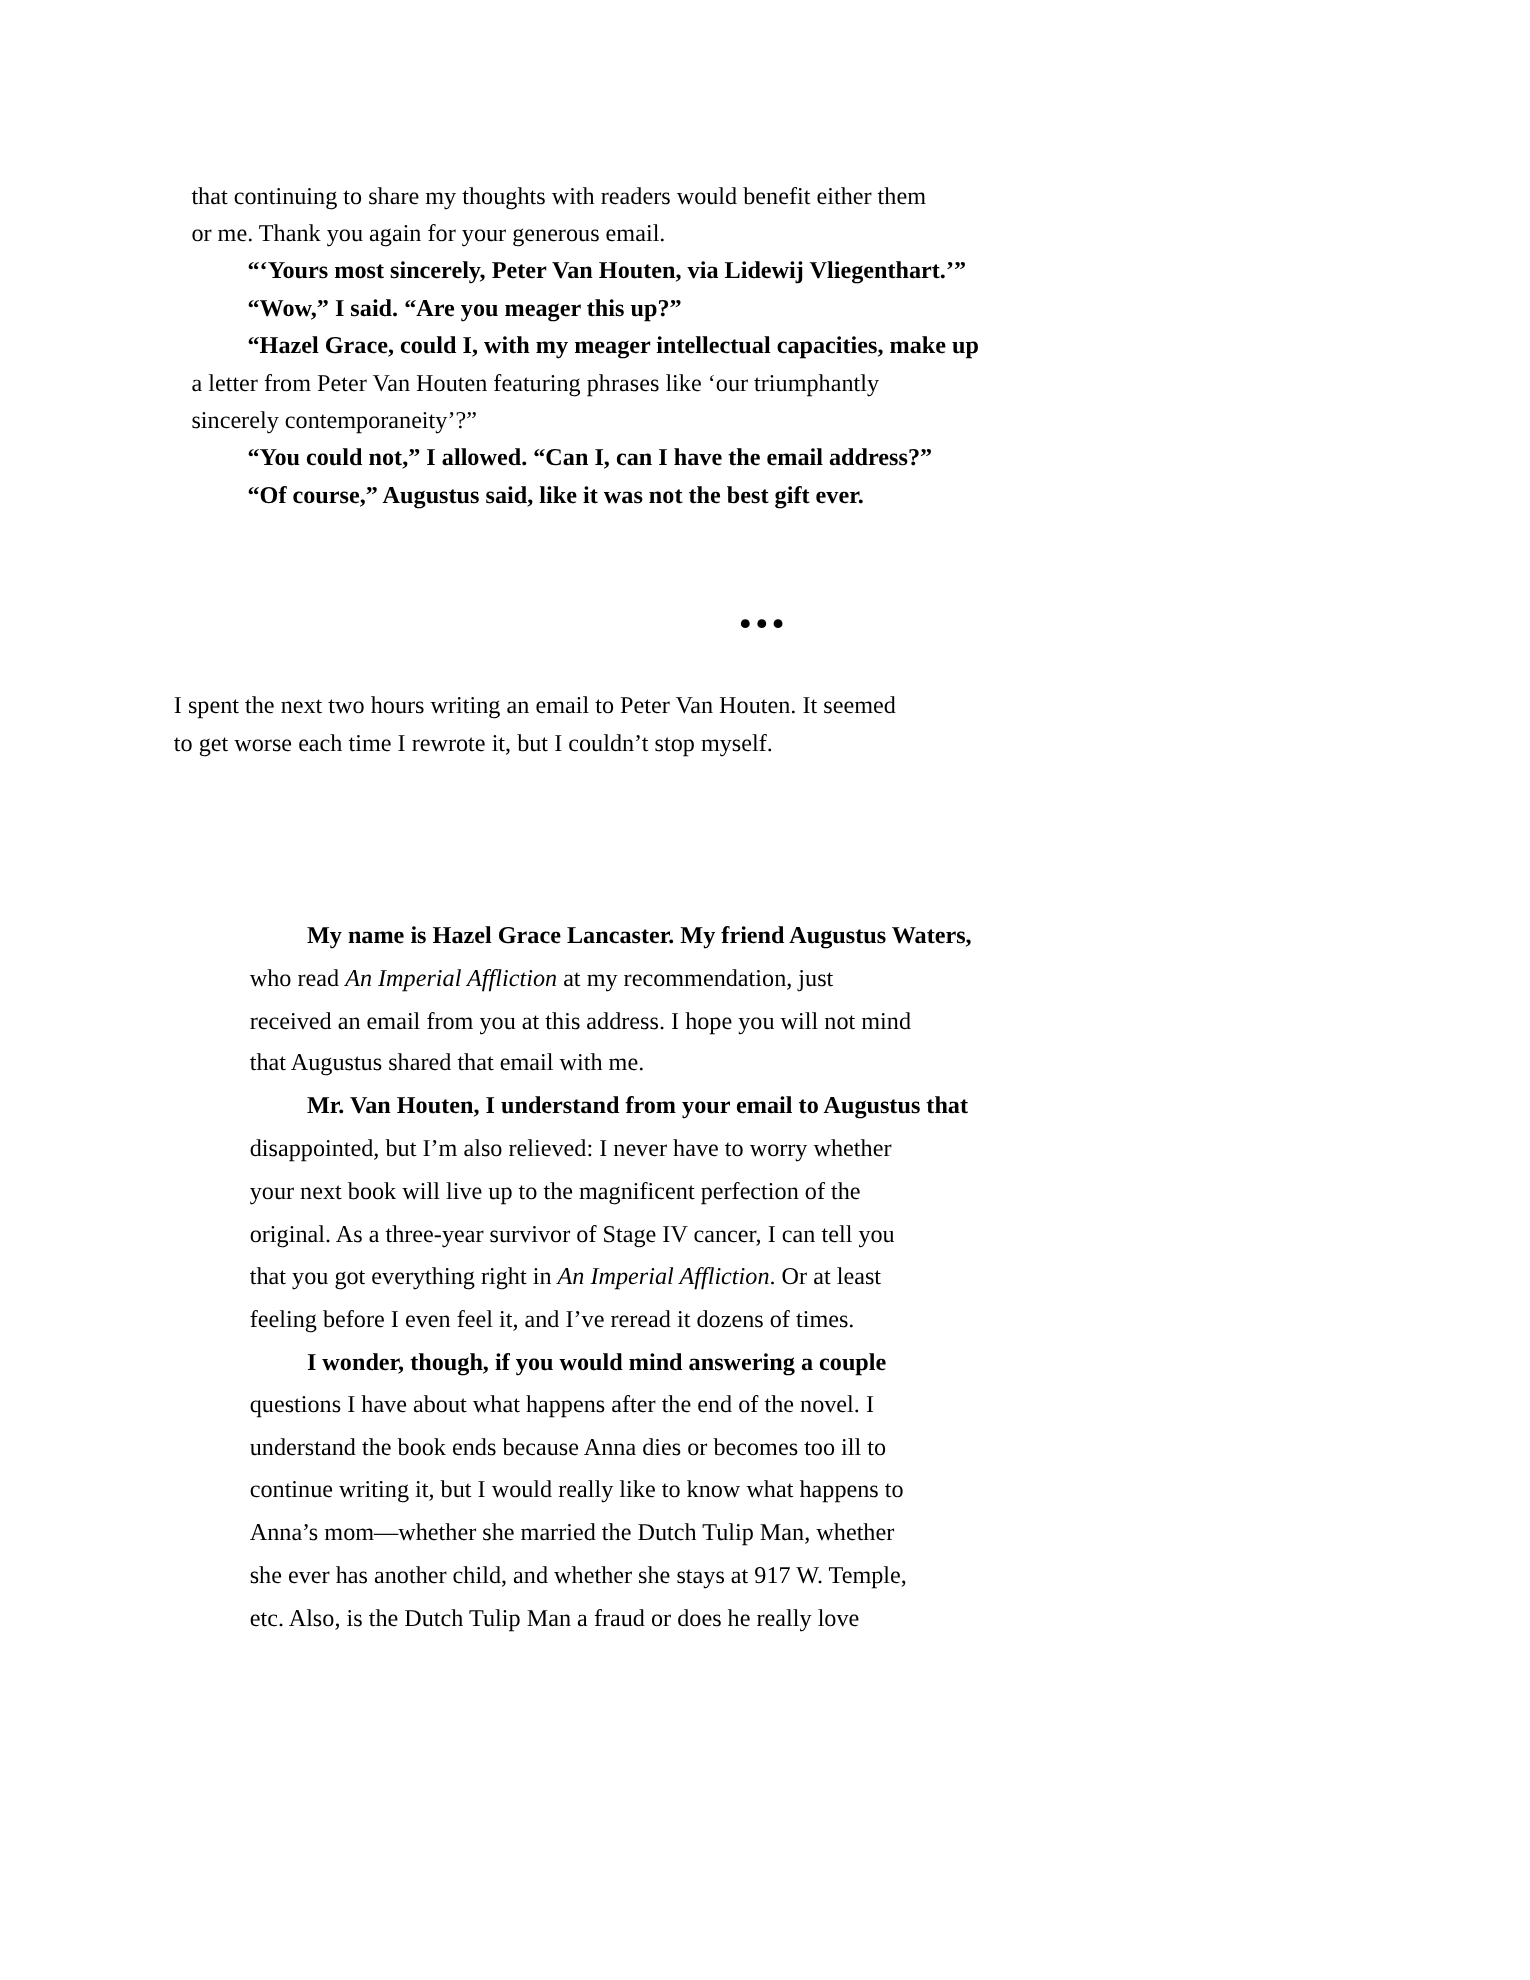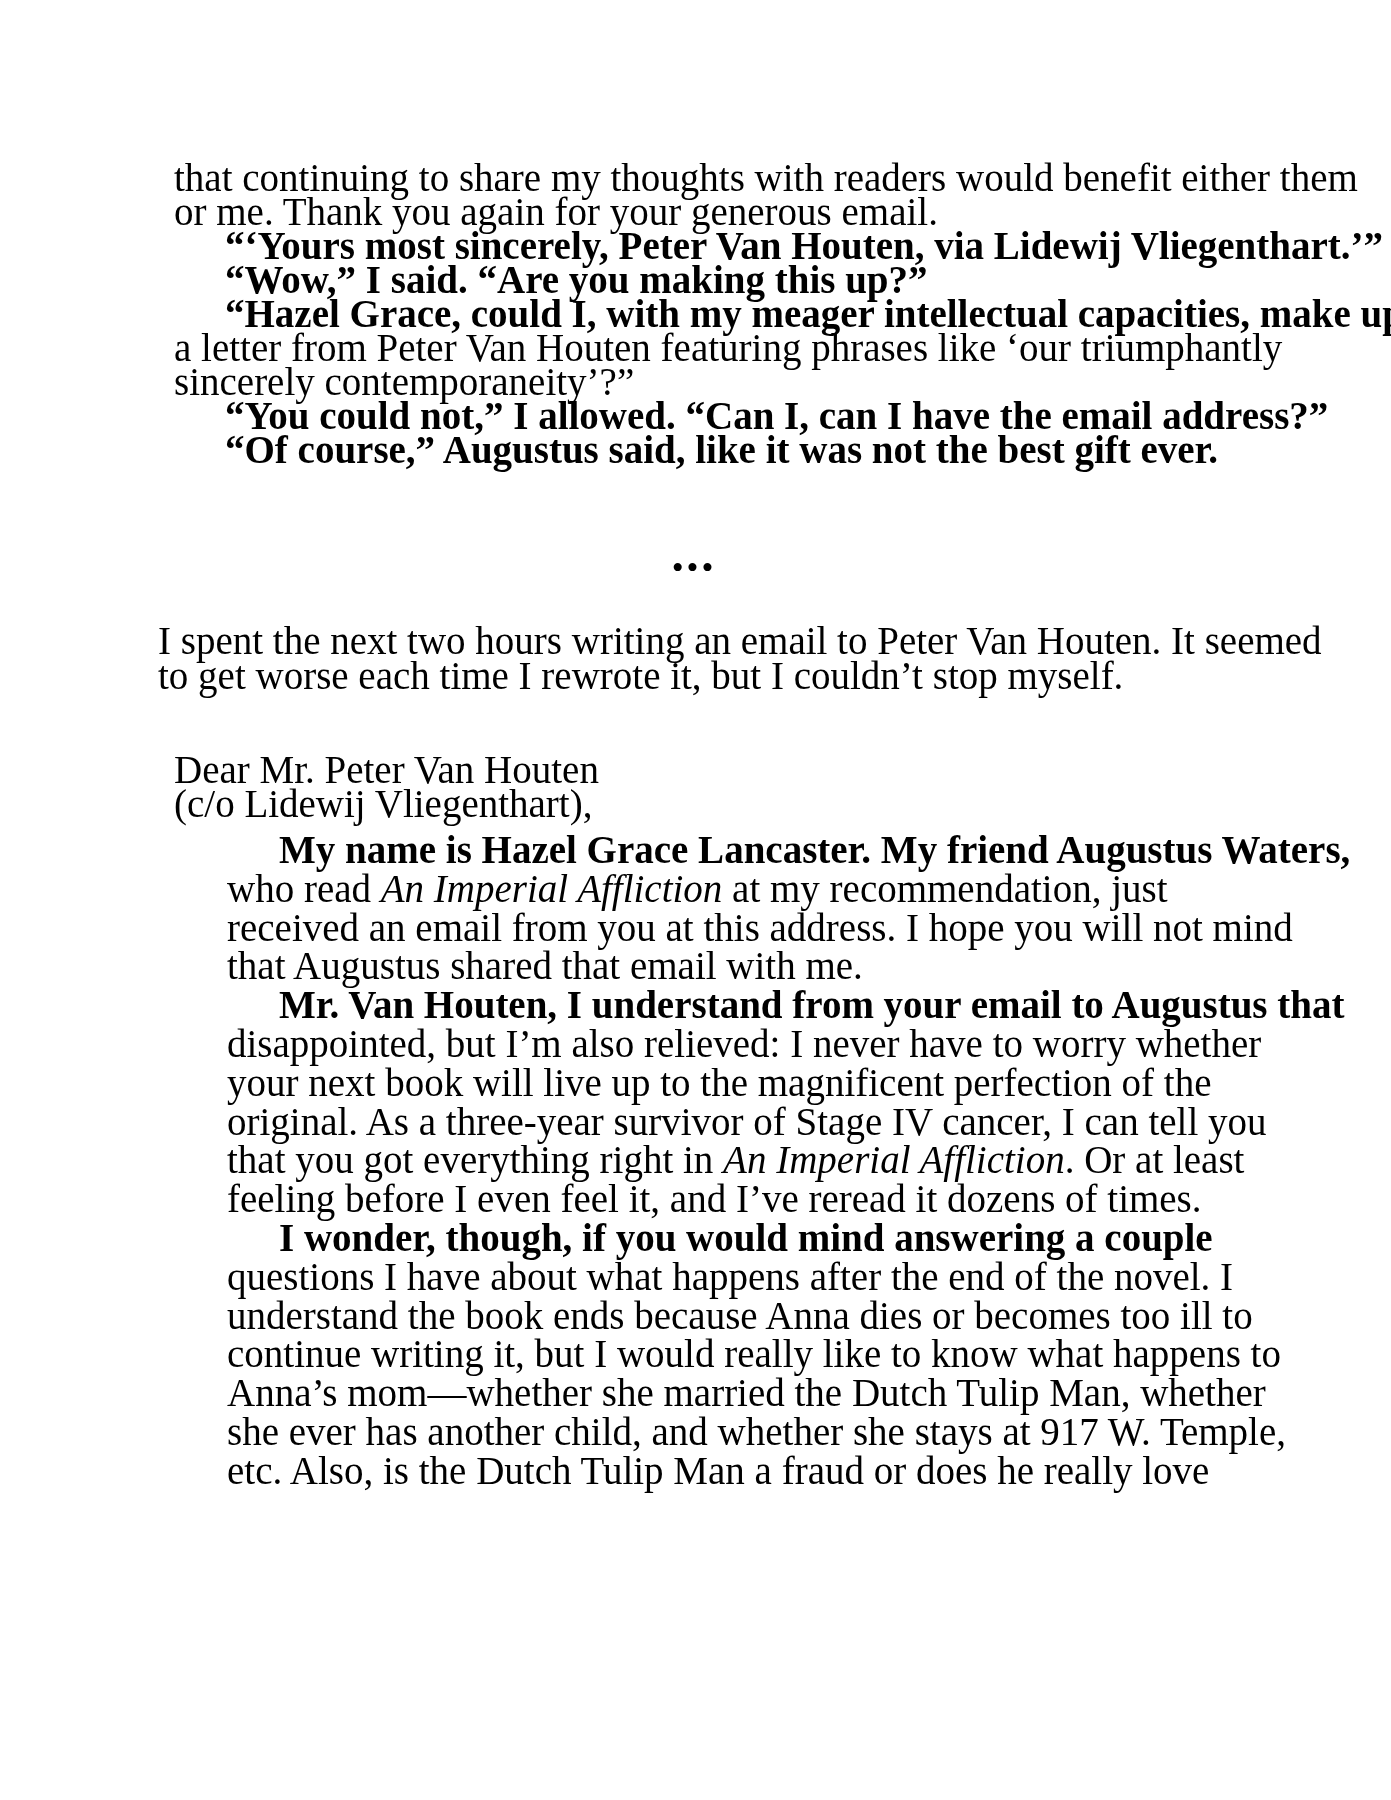--- a/index.html
+++ b/index.html
@@ -11,21 +11,21 @@
     position: relative;
     width: 1391px;
     height: 1800px;
     background: #ffffff;
     color: #000000;
     font-family: "Liberation Serif", "DejaVu Serif", serif;
     overflow: hidden;
   }
   .textblock {
     position: absolute;
-    font-size: 39px;
+    font-size: 22px;
     line-height: 34px;
   }
   .line {
     white-space: pre;
   }
   .para.indent .line:first-child {
     padding-left: 51px;
     font-weight: bold;
   }
   .narrative   { left: 174px; top: 161px; width: 1060px; }
@@ -52,21 +52,21 @@
 
   <div class="textblock narrative">
       <div class="para">
         <div class="line"><span>that continuing to share my thoughts with readers would benefit either them</span></div>
         <div class="line"><span>or me. Thank you again for your generous email.</span></div>
       </div>
       <div class="para indent">
         <div class="line"><span>“‘Yours most sincerely, Peter Van Houten, via Lidewij Vliegenthart.’”</span></div>
       </div>
       <div class="para indent">
-        <div class="line"><span>“Wow,” I said. “Are you making this up?”</span></div>
+        <div class="line"><span>“Wow,” I said. “Are you meager this up?”</span></div>
       </div>
       <div class="para indent">
         <div class="line"><span>“Hazel Grace, could I, with my meager intellectual capacities, make up</span></div>
         <div class="line"><span>a letter from Peter Van Houten featuring phrases like ‘our triumphantly</span></div>
         <div class="line"><span>sincerely contemporaneity’?”</span></div>
       </div>
       <div class="para indent">
         <div class="line"><span>“You could not,” I allowed. “Can I, can I have the email address?”</span></div>
       </div>
       <div class="para indent">
@@ -78,26 +78,20 @@
     <span>•••</span>
   </div>
 
   <div class="textblock postsep">
       <div class="para">
         <div class="line"><span>I spent the next two hours writing an email to Peter Van Houten. It seemed</span></div>
         <div class="line"><span>to get worse each time I rewrote it, but I couldn’t stop myself.</span></div>
       </div>
     </div>
 
-  <div class="textblock address">
-      <div class="para">
-        <div class="line"><span>Dear Mr. Peter Van Houten</span></div>
-        <div class="line"><span>(c/o Lidewij Vliegenthart),</span></div>
-      </div>
-    </div>
 
   <div class="textblock letter">
       <div class="para indent">
         <div class="line"><span>My name is Hazel Grace Lancaster. My friend Augustus Waters,</span></div>
         <div class="line"><span>who read </span><span class="it">An Imperial Affliction</span><span> at my recommendation, just</span></div>
         <div class="line"><span>received an email from you at this address. I hope you will not mind</span></div>
         <div class="line"><span>that Augustus shared that email with me.</span></div>
       </div>
       <div class="para indent">
         <div class="line"><span>Mr. Van Houten, I understand from your email to Augustus that</span></div>

